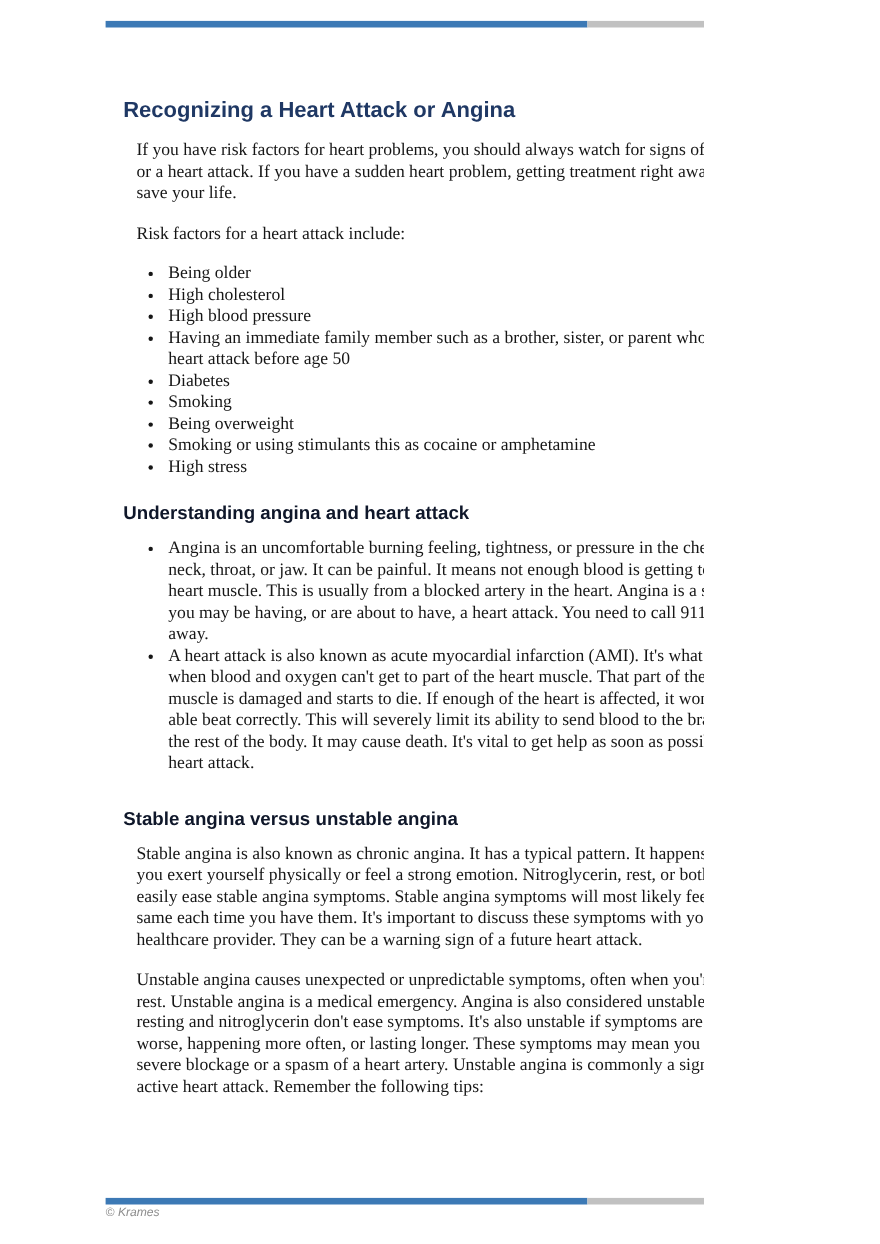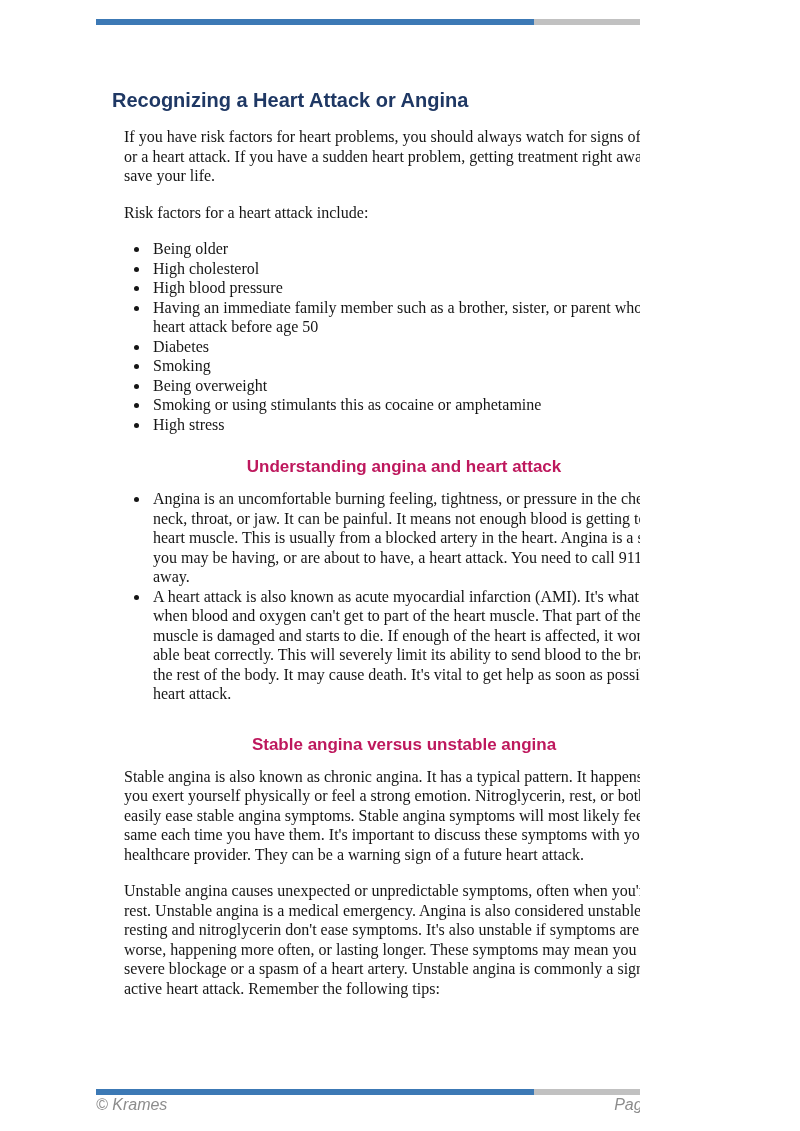--- a/index.html
+++ b/index.html
@@ -50,22 +50,21 @@
     font-size: 20px;
     line-height: 24px;
     color: #1f3864;
   }
   h2.section-heading {
     margin: 22px 0 12px 0;
     font-family: "Liberation Sans", sans-serif;
     font-weight: bold;
     font-size: 17px;
     line-height: 21px;
-    color: #be185d;
-    text-align: center;
+    color: #0f172a;
   }
   h2.spaced-heading { margin-top: 30px; }
   p.body-text {
     margin: 0 0 17px 12px;
     font-size: 16px;
     line-height: 19.5px;
   }
   p.gender-note { margin-top: 32px; }
   ul.bullet-list {
     margin: 11px 0 17px 0;
@@ -77,21 +76,21 @@
 
   .footer-meta {
     position: absolute;
     left: 96px;
     top: 1096px;
     width: 600px;
     display: flex;
     justify-content: space-between;
     font-family: "Liberation Sans", sans-serif;
     font-style: italic;
-    font-size: 16px;
+    font-size: 11px;
     color: #8c8c8c;
   }
 </style>
 </head>
 <body>
 
 <div class="page">
 
   <div class="rule-bar topbar">
     <div class="seg-blue"></div>

